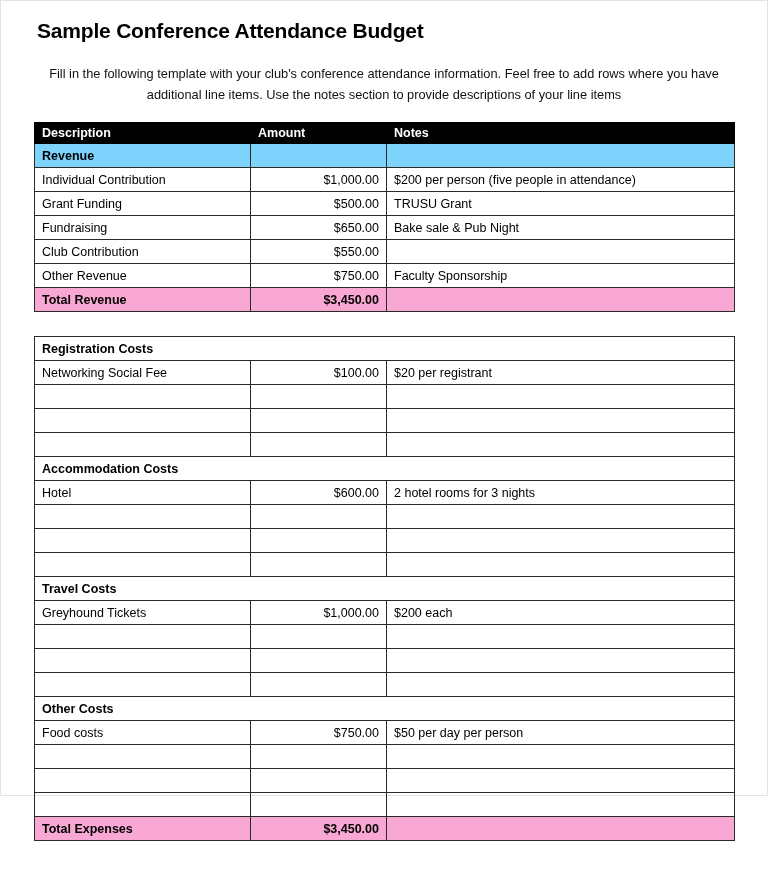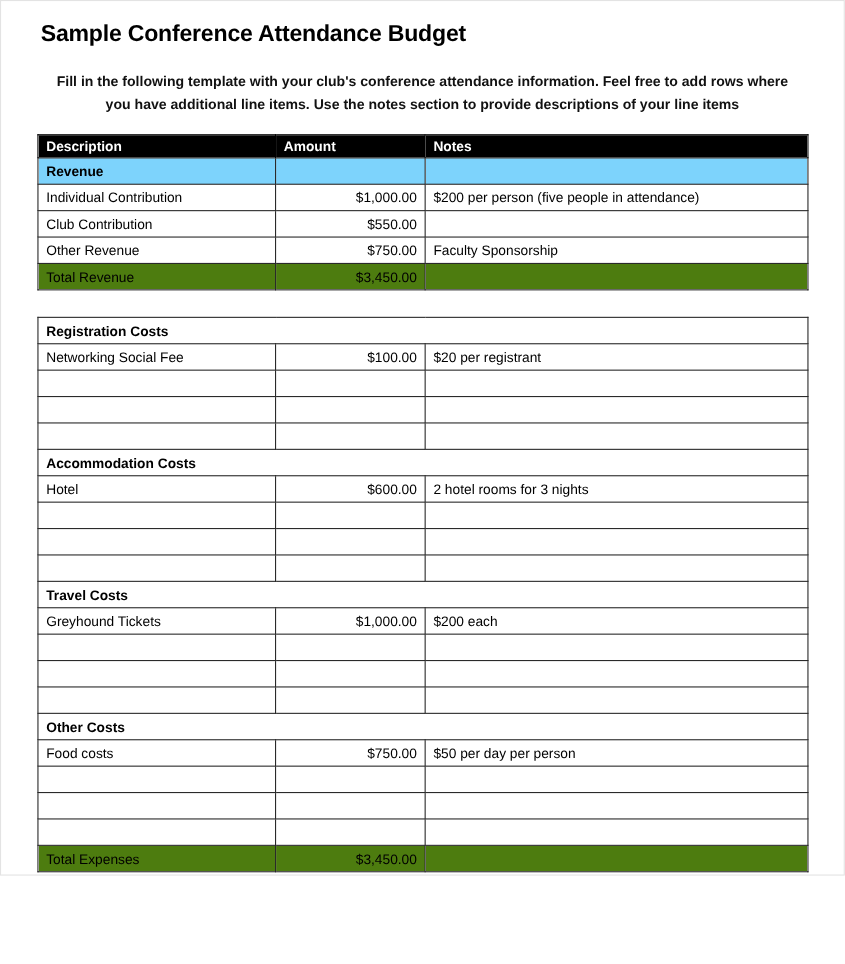--- a/index.html
+++ b/index.html
@@ -28,21 +28,20 @@
     letter-spacing: -0.2px;
     margin: 16px 0 0 36px;
     line-height: 28px;
   }
   .intro {
     margin: 18px 46px 0 46px;
     font-size: 12.8px;
     line-height: 21px;
     text-align: center;
     color: #111111;
-    font-weight: bold;
   }
   .tbl-wrap {
     margin: 0 auto;
     width: 700px;
   }
   table.bt {
     border-collapse: collapse;
     table-layout: fixed;
     width: 700px;
     font-size: 12.5px;
@@ -71,22 +70,22 @@
     border-color: #000000;
     font-size: 12.5px;
   }
   
   tr.grp td {
     background: #7dd3fc;
     font-weight: bold;
   }
   
   tr.total td {
-    background: #4d7c0f;
-    font-weight: normal;
+    background: #f9a8d4;
+    font-weight: bold;
   }
   
   tr.sect td {
     background: #ffffff;
     font-weight: bold;
     height: 24px;
   }
   td.amt {
     text-align: right;
   }
@@ -131,20 +130,30 @@
               <td>Revenue</td>
               <td></td>
               <td></td>
             </tr>
             <tr>
               <td class="desc-item">Individual Contribution</td>
               <td class="amt">$1,000.00</td>
               <td>$200 per person (five people in attendance)</td>
             </tr>
             <tr>
+              <td class="desc-item">Grant Funding</td>
+              <td class="amt">$500.00</td>
+              <td>TRUSU Grant</td>
+            </tr>
+            <tr>
+              <td class="desc-item">Fundraising</td>
+              <td class="amt">$650.00</td>
+              <td>Bake sale &amp; Pub Night</td>
+            </tr>
+            <tr>
               <td class="desc-item">Club Contribution</td>
               <td class="amt">$550.00</td>
               <td></td>
             </tr>
             <tr>
               <td class="desc-item">Other Revenue</td>
               <td class="amt">$750.00</td>
               <td>Faculty Sponsorship</td>
             </tr>
             <tr class="total">

